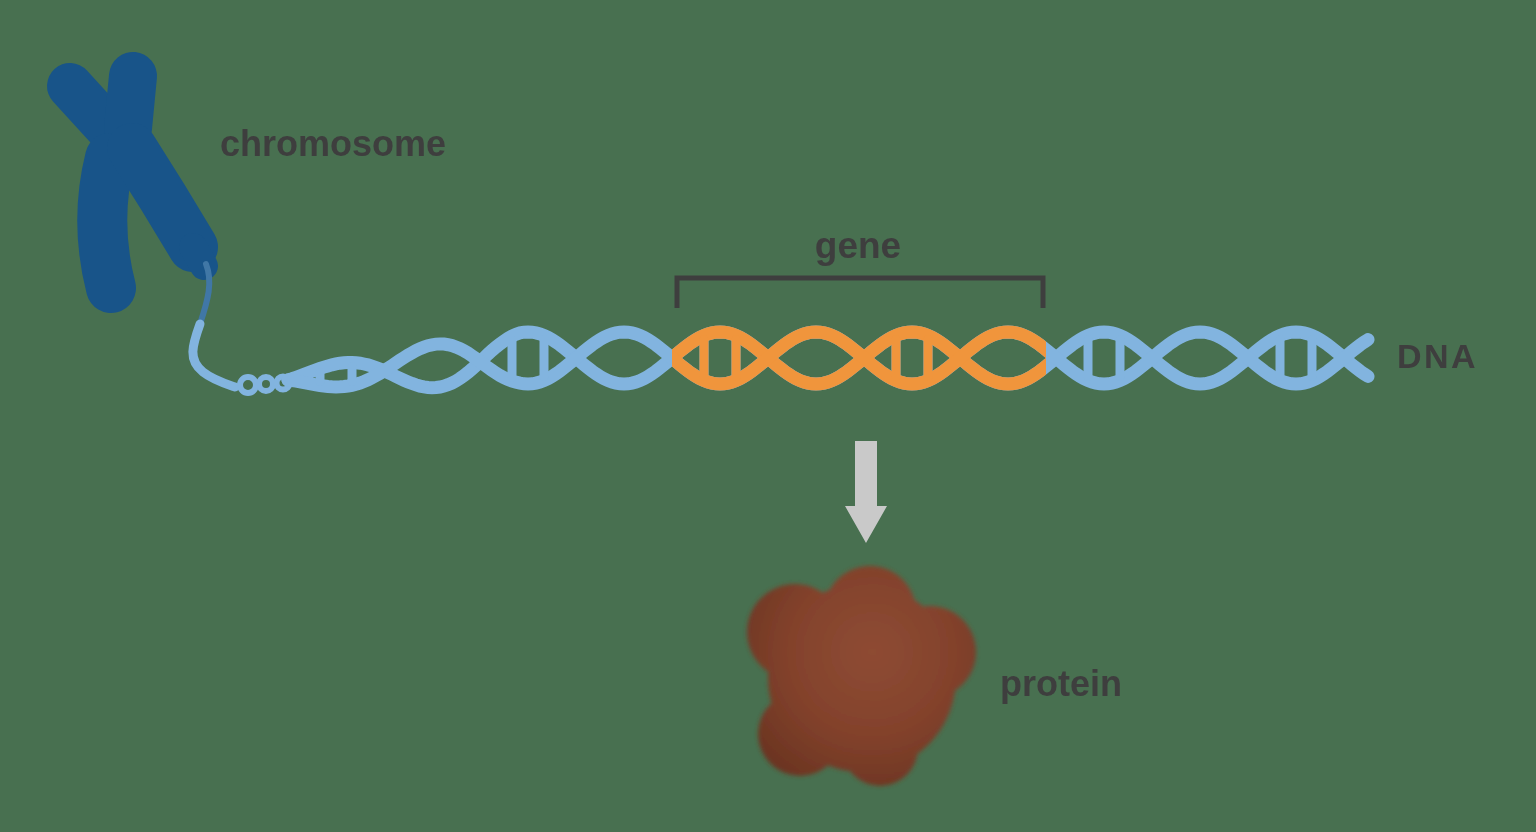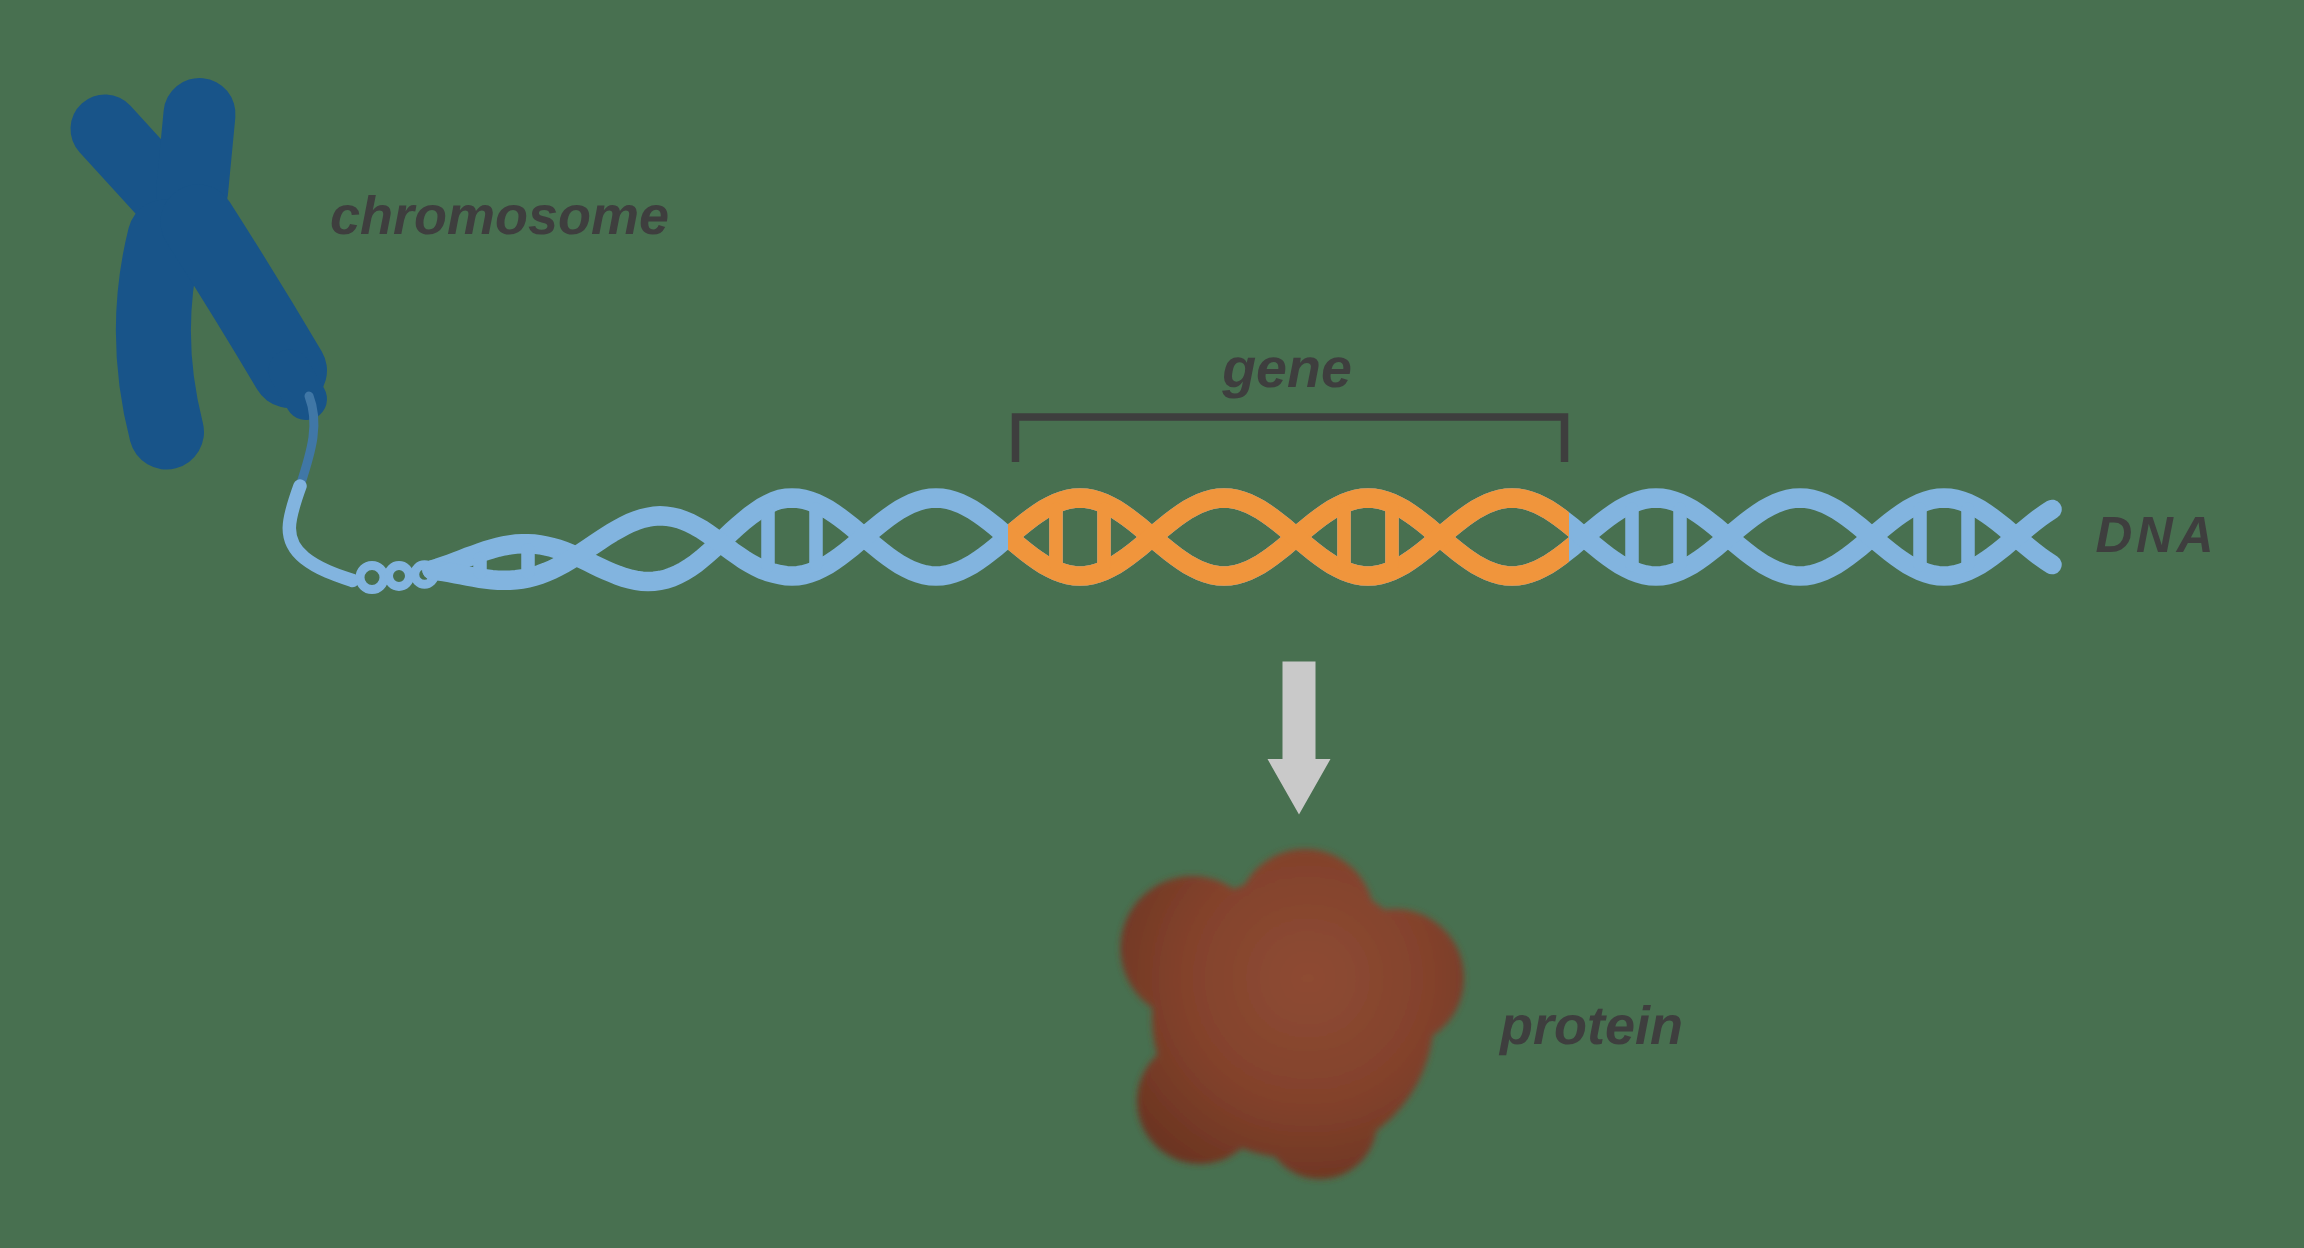--- a/index.html
+++ b/index.html
@@ -1,21 +1,20 @@
 <!DOCTYPE html>
 <html><head>
 <meta charset="utf-8">
 <style>
   html,body{margin:0;padding:0;}
   body{background:#2a2a2a;font-family:"Liberation Sans",sans-serif;}
   .stage{
     position:relative;
     width:1536px;height:832px;
     overflow:hidden;
-    font-style:italic;
   }
   .stage svg{display:block;width:1536px;height:832px;}
   text{
     font-family:"Liberation Sans","DejaVu Sans",sans-serif;
     font-weight:700;
   }
 </style>
 </head>
 <body>
 

